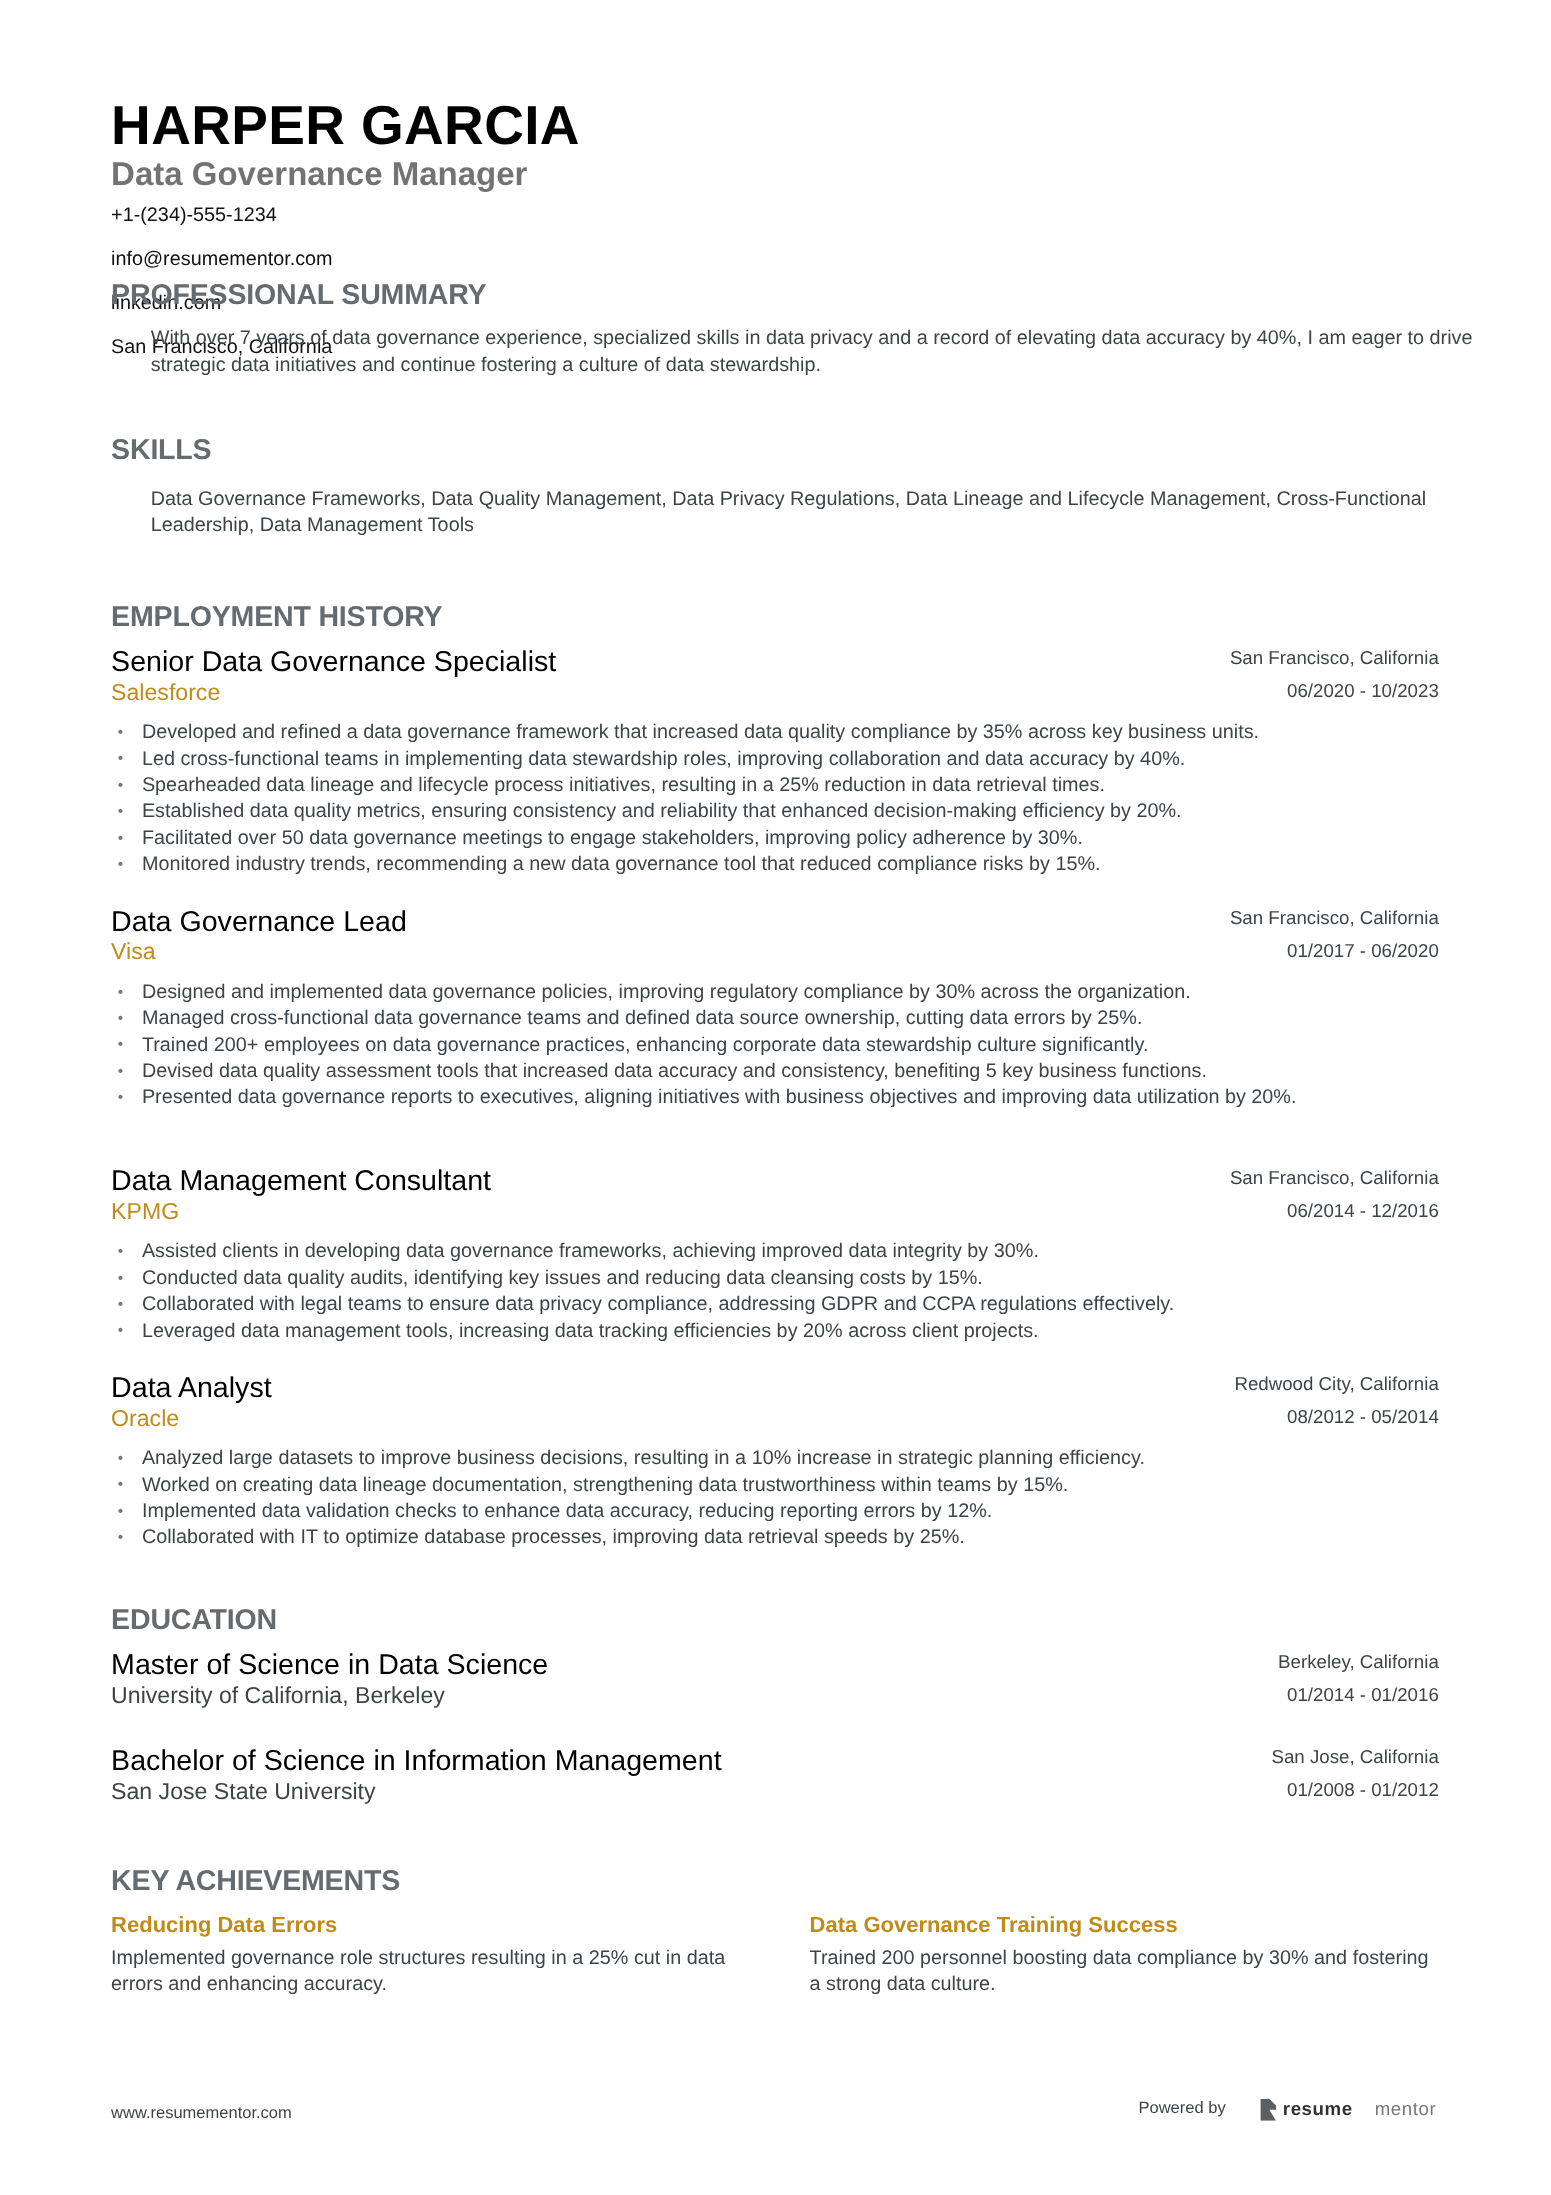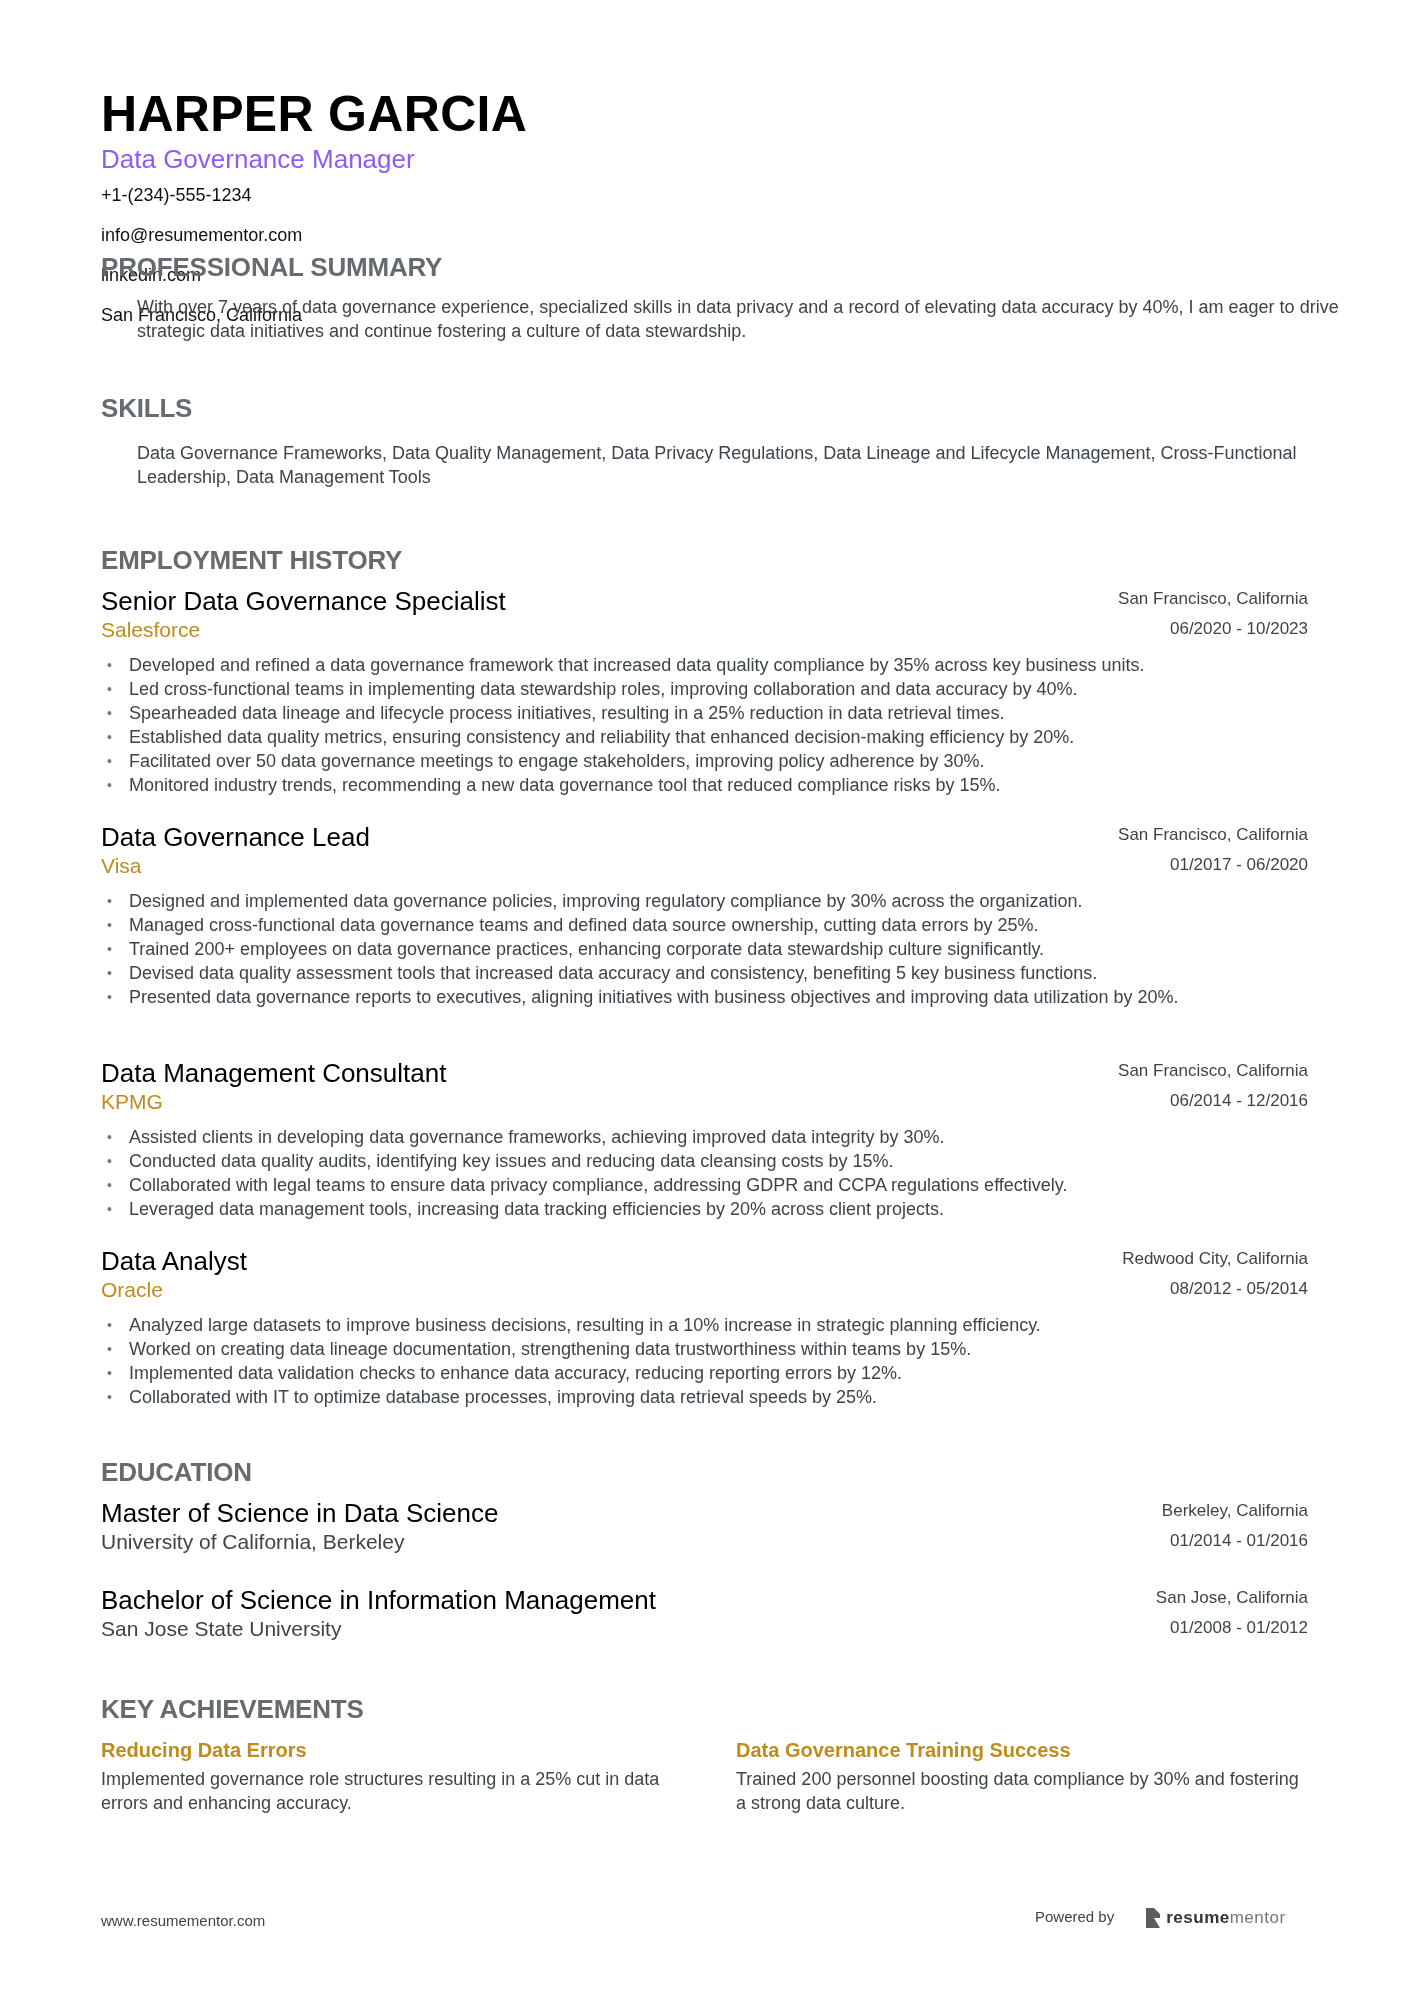--- a/index.html
+++ b/index.html
@@ -1,41 +1,41 @@
 <!DOCTYPE html>
 <html><head>
 <meta charset="utf-8">
 <style>
   html, body { margin: 0; padding: 0; background: #ffffff; }
   body { width: 1410px; height: 1995px; position: relative; overflow: hidden;
          font-family: "Liberation Sans", "DejaVu Sans", sans-serif; color: #3d4449; }
   .page { position: absolute; left: 101px; top: 0; width: 1207px; }
   .abs { position: absolute; left: 0; white-space: nowrap; }
   .name { top: 86px; font-size: 50px; font-weight: bold; color: #000000; letter-spacing: 0.3px; line-height: 56px; }
-  .jobtitle-main { top: 144px; font-size: 26px; color: #8b5cf6; line-height: 30px; }
+  .jobtitle-main { top: 144px; font-size: 30px; color: #737373; line-height: 30px; font-weight: bold; }
   .contact { top: 184px; font-size: 18px; color: #111111; line-height: 22px; display: flex; gap: 18px; flex-direction: column; }
   .section-title { font-size: 26px; font-weight: bold; color: #666b70; line-height: 26px; letter-spacing: -0.2px; }
   .para { font-size: 18px; line-height: 24px; color: #3d4449; white-space: normal; width: 1207px; margin-left: 36px; }
   .row { position: absolute; left: 0; width: 1207px; }
   .role { font-size: 26px; color: #000000; line-height: 30px; position: absolute; left: 0; top: 0; white-space: nowrap; }
   .org { font-size: 21px; color: #bf8b1a; line-height: 26px; position: absolute; left: 0; top: 31px; white-space: nowrap; }
   .school { font-size: 21px; color: #3d4449; line-height: 26px; position: absolute; left: 0; top: 31px; white-space: nowrap; }
   .meta1 { position: absolute; right: 0; top: 2px; font-size: 17px; color: #3d4449; line-height: 22px; white-space: nowrap; }
   .meta2 { position: absolute; right: 0; top: 32px; font-size: 17px; color: #3d4449; line-height: 22px; white-space: nowrap; }
   ul.bullets { list-style: none; margin: 0; padding: 0; position: absolute; left: 0; top: 67px; width: 1207px; }
   ul.bullets li { position: relative; padding-left: 28px; font-size: 18px; line-height: 24px; color: #3d4449; }
   ul.bullets li .dot { position: absolute; left: 6px; top: 0; color: #777; font-size: 14px; }
   .ach-title { font-size: 20px; font-weight: bold; color: #bf8b1a; line-height: 24px; }
   .ach-text { font-size: 18px; line-height: 24px; color: #3d4449; margin-top: 5px; }
   .footer-left { position: absolute; left: 101px; top: 1912px; font-size: 15px; color: #3d4449; }
   .footer-right { position: absolute; left: 1035px; top: 1908px; display: flex; align-items: flex-start; gap: 30px; }
   .powered { font-size: 15px; color: #3d4449; }
   .logo { display: flex; align-items: center; gap: 6px; font-size: 17px; letter-spacing: 0.5px; }
   .logo .b { font-weight: bold; color: #333; }
-  .logo .l { color: #777; }
+  .logo .l { color: #777; margin-left: 20px; }
 </style>
 </head>
 <body>
 
 <div class="page">
 
   <div class="abs name">HARPER GARCIA</div>
   <div class="abs jobtitle-main">Data Governance Manager</div>
   <div class="abs contact">
     <span>+1-(234)-555-1234</span>

